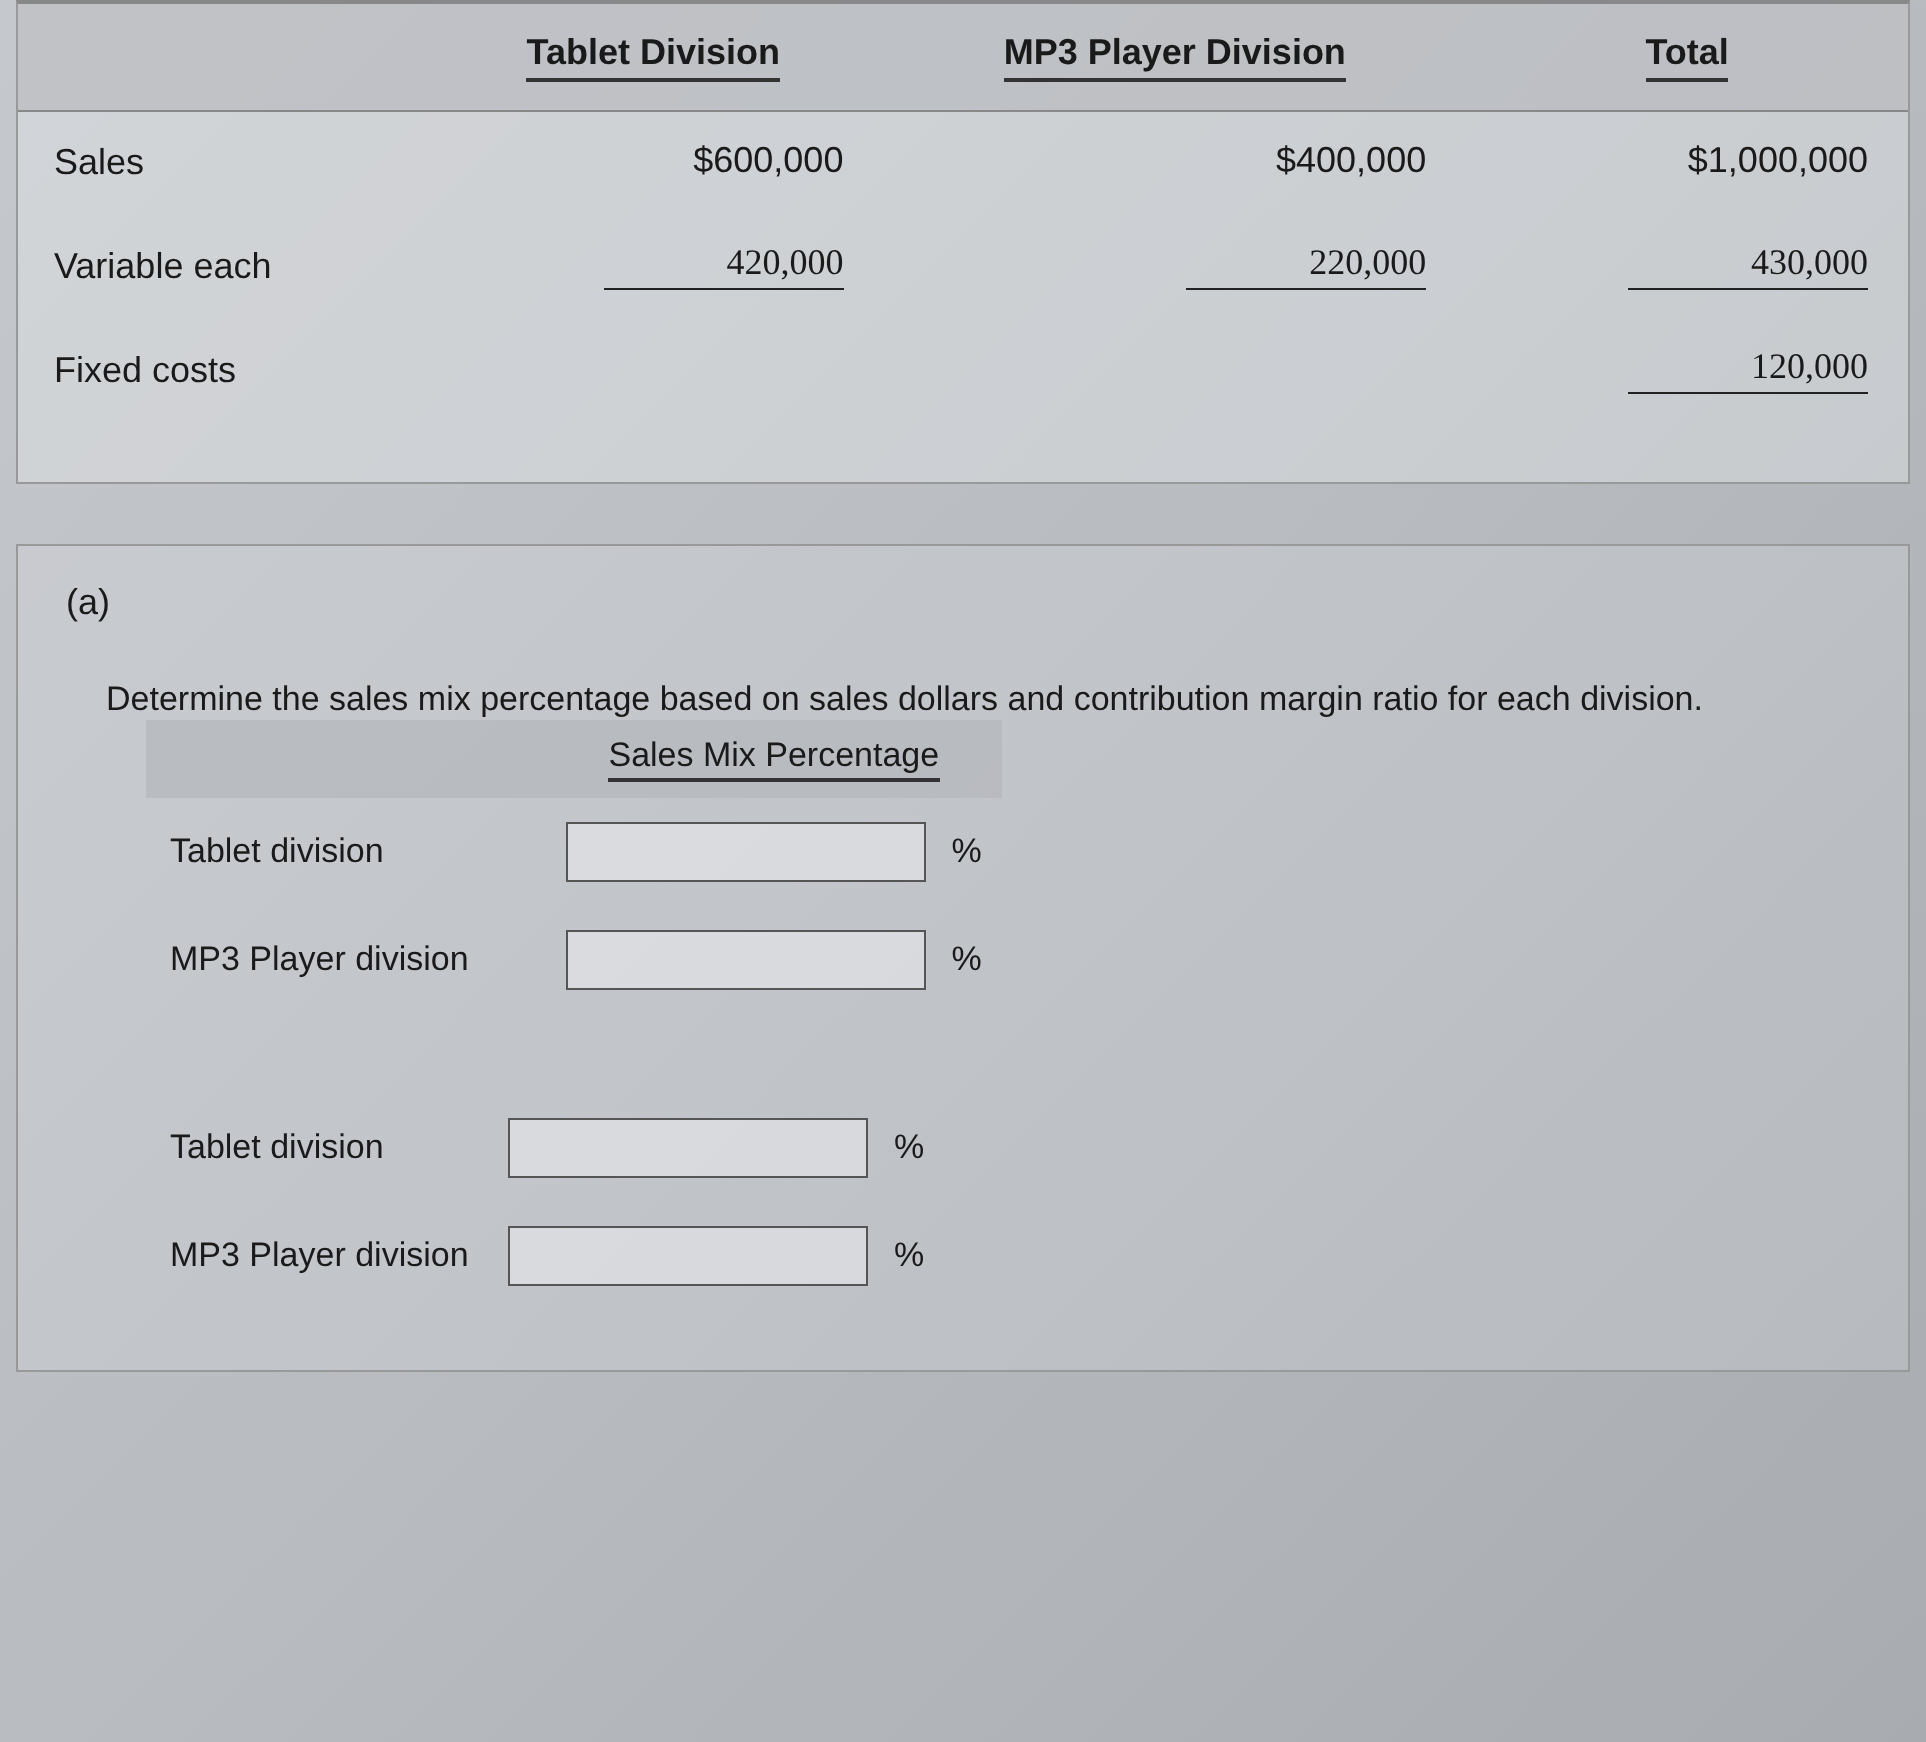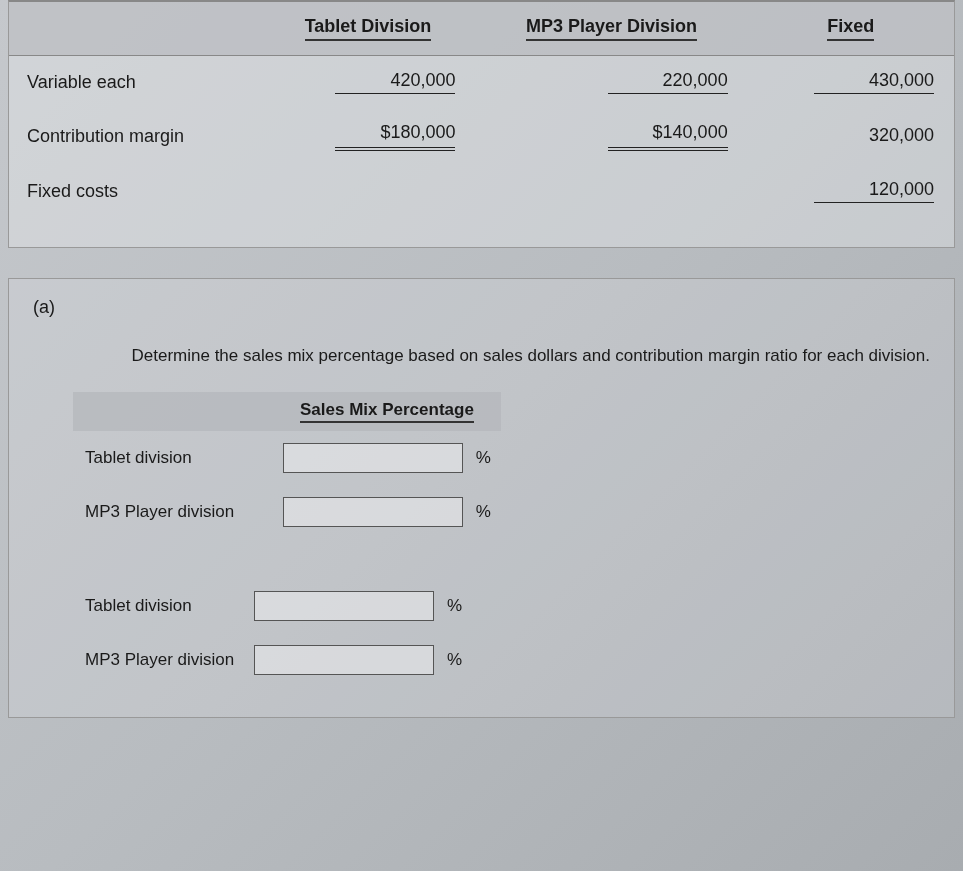--- a/index.html
+++ b/index.html
@@ -51,50 +51,48 @@
     .top-table td.rowlabel {
       text-align: left;
       padding-left: 18px;
     }
     .cell-wrap {
       display: inline-block;
       min-width: 120px;
       text-align: right;
       padding-bottom: 2px;
     }
-    .underline-single { border-bottom: 1.5px solid #222; }
+    .underline-single { border-bottom: 1.5px solid #222; font-family: Liberation Serif, serif; }
     .underline-double { border-bottom: 4px double #222; padding-bottom: 4px; }
     .spacer-row td { height: 30px; }
 
     .panel2 {
       margin: 30px 8px 0 8px;
       border: 1px solid #999;
       padding: 18px 24px 30px 24px;
       background: rgba(230, 232, 235, 0.2);
     }
     .part-label {
       font-size: 18px;
       margin-bottom: 28px;
     }
     .instruction {
       font-size: 17px;
-      margin-bottom: 26px;
       margin-left: 20px;
-      text-align: right;
     }
     .input-table {
       border-collapse: collapse;
       margin-left: 40px;
       margin-bottom: 40px;
     }
     .input-table th {
       background: rgba(180, 182, 186, 0.7);
       padding: 8px 14px;
       font-size: 17px;
-      font-weight: bold;
+      font-weight: normal;
       text-align: center;
     }
     .input-table th.blank-hdr {
       background: rgba(180, 182, 186, 0.7);
       min-width: 200px;
     }
     .input-table th .hdr-text2 {
       display: inline-block;
       border-bottom: 2px solid #333;
       padding-bottom: 1px;
@@ -128,33 +126,33 @@
 </head>
 <body>
 
 <div class="panel1">
   <table class="top-table">
     <tbody>
         <tr>
       <th class="rowlabel"></th>
       <th><span class="hdr-text">Tablet Division</span></th>
       <th><span class="hdr-text">MP3 Player Division</span></th>
-      <th><span class="hdr-text">Fixed</span></th>
+      <th><span class="hdr-text">Total</span></th>
+    </tr>
+    <tr>
+      <td class="rowlabel">Sales</td>
+      <td><span class="cell-wrap">$600,000</span></td>
+      <td><span class="cell-wrap">$400,000</span></td>
+      <td><span class="cell-wrap">$1,000,000</span></td>
     </tr>
     <tr>
       <td class="rowlabel">Variable each</td>
       <td><span class="cell-wrap underline-single">420,000</span></td>
       <td><span class="cell-wrap underline-single">220,000</span></td>
       <td><span class="cell-wrap underline-single">430,000</span></td>
-    </tr>
-    <tr>
-      <td class="rowlabel">Contribution margin</td>
-      <td><span class="cell-wrap underline-double">$180,000</span></td>
-      <td><span class="cell-wrap underline-double">$140,000</span></td>
-      <td><span class="cell-wrap">320,000</span></td>
     </tr>
     <tr>
       <td class="rowlabel">Fixed costs</td>
       <td></td>
       <td></td>
       <td><span class="cell-wrap underline-single">120,000</span></td>
     </tr>
     <tr class="spacer-row">
           <td colspan="4"></td>
         </tr>

